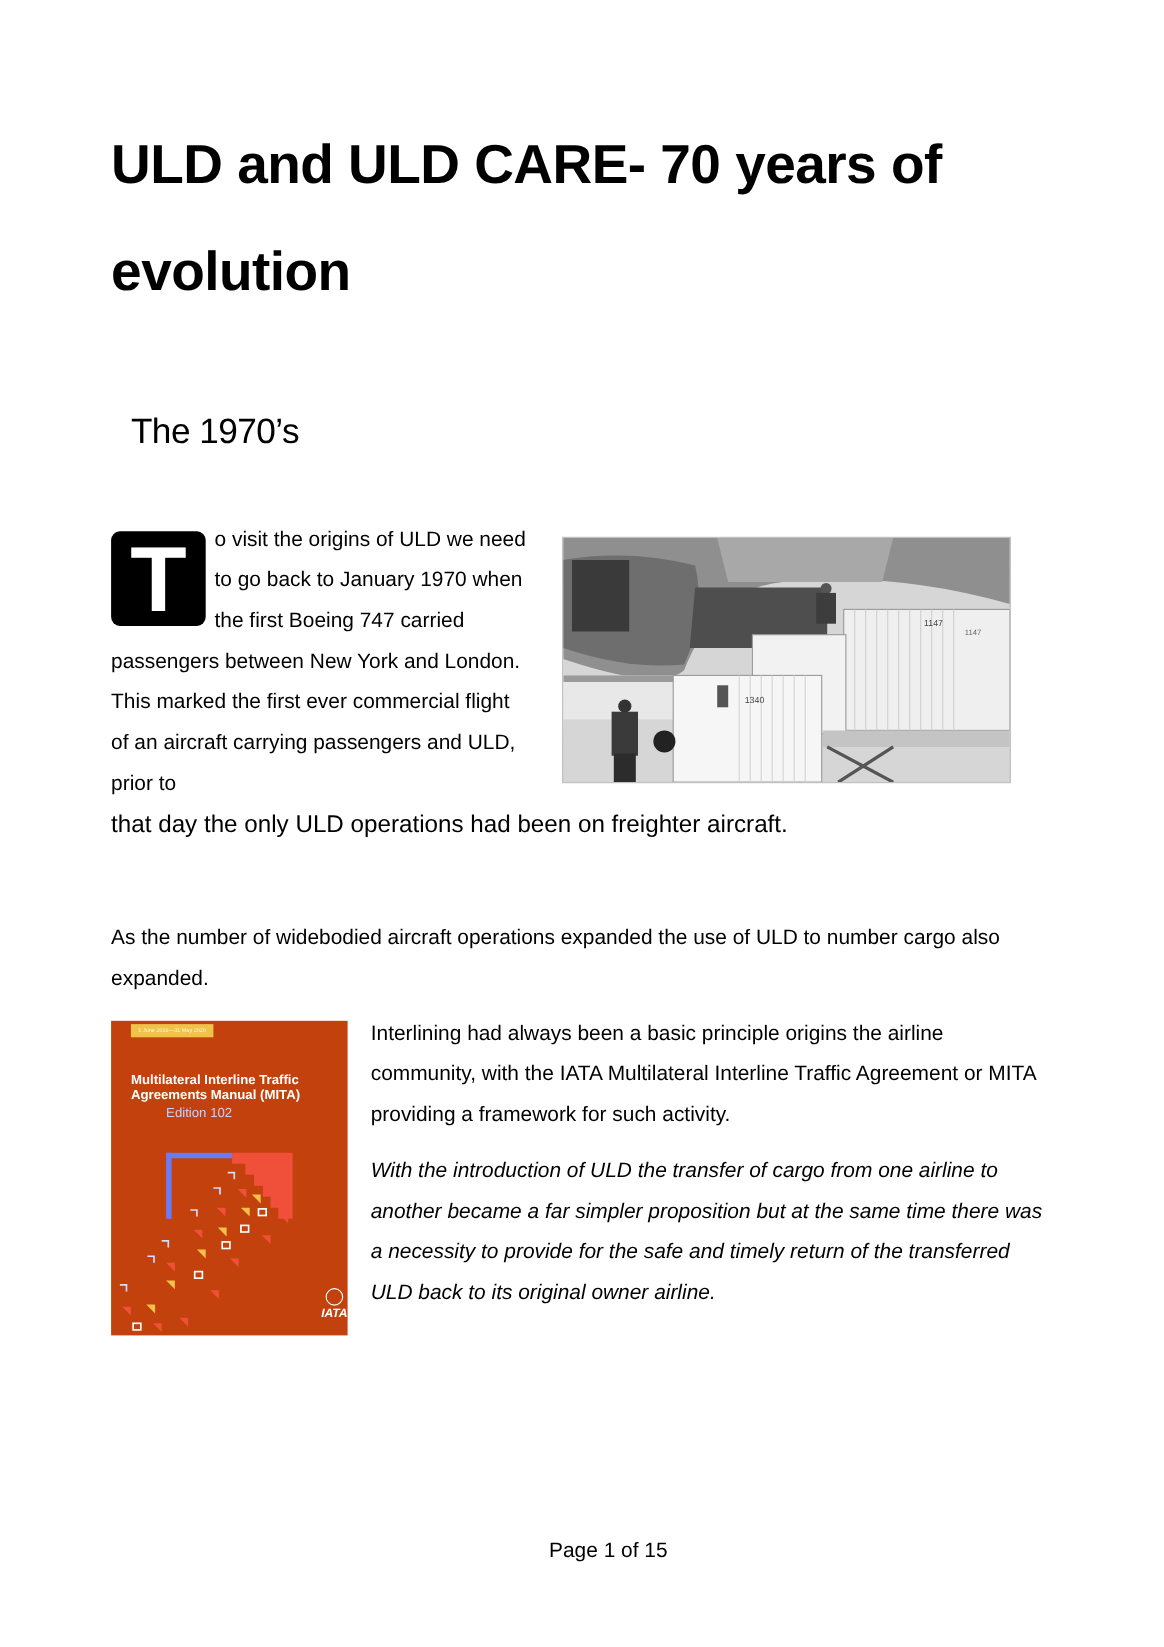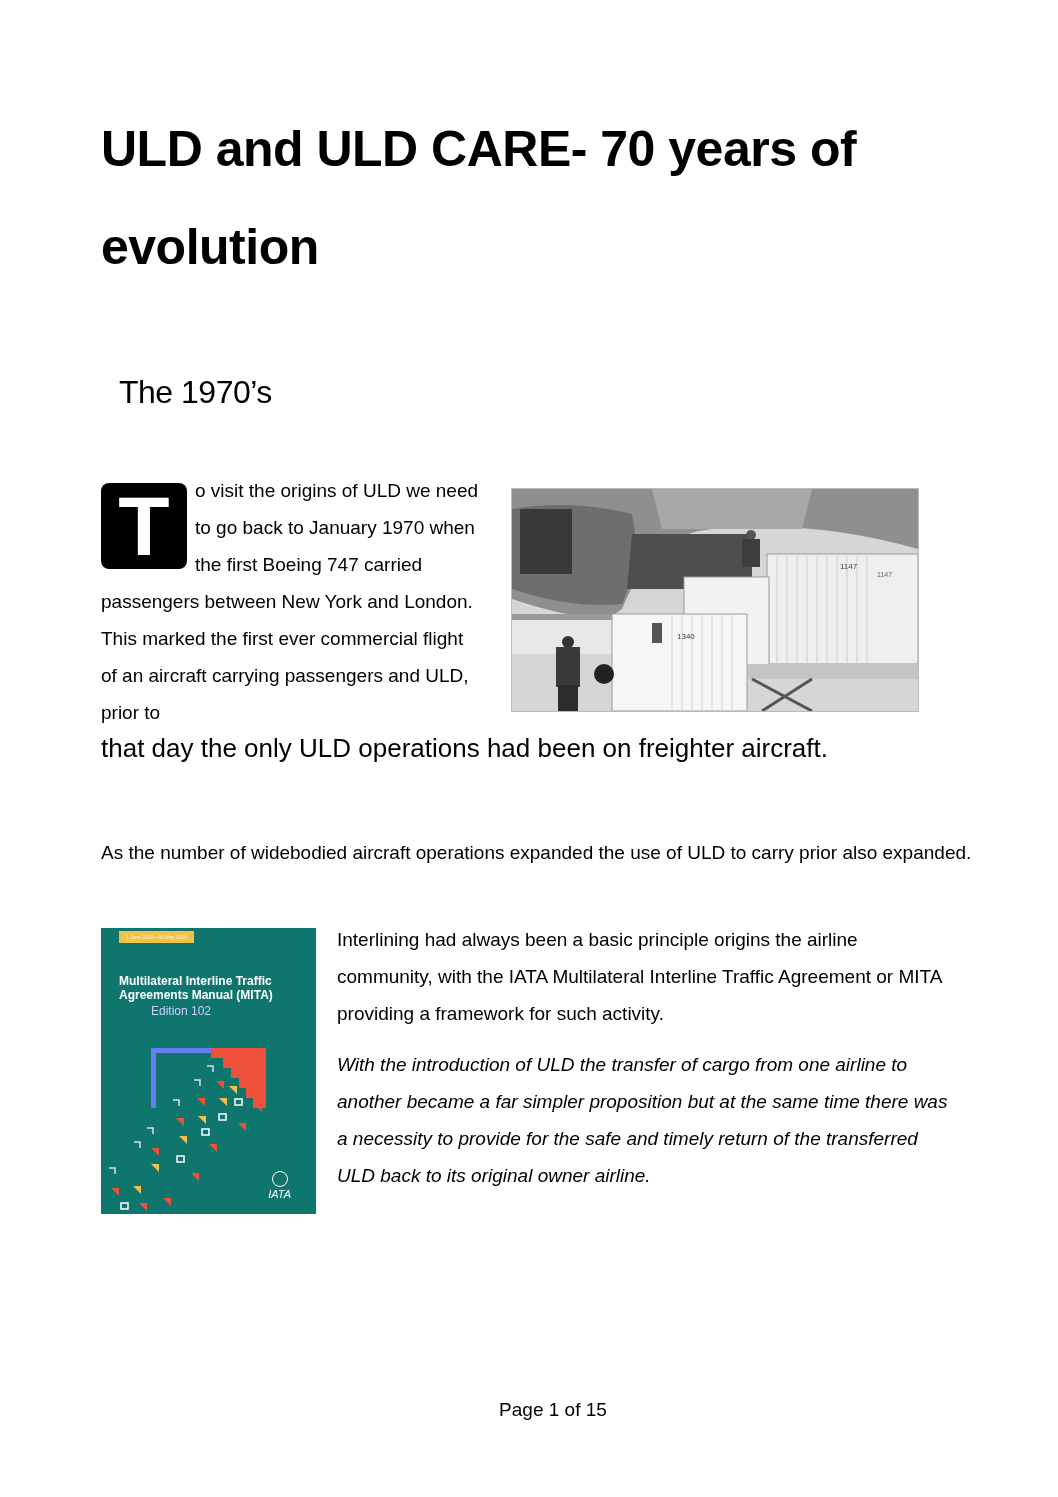--- a/index.html
+++ b/index.html
@@ -19,47 +19,47 @@
     }
     .para {
       position: absolute; font-size: 19px; line-height: 37px; margin: 0;
     }
     .intro-block { left: 101px; top: 472px; width: 380px; }
     .dropcap {
       float: left; width: 86px; height: 86px; margin: 11px 8px 0 0;
       background: #000; color: #fff; border-radius: 8px;
       font-size: 84px; font-weight: bold; line-height: 86px; text-align: center;
     }
-    .intro-last { position: absolute; left: 101px; top: 730px; font-size: 26px; line-height: 37px; white-space: nowrap; }
+    .intro-last { position: absolute; left: 101px; top: 730px; font-size: 22px; line-height: 37px; white-space: nowrap; }
     .photo {
       position: absolute; left: 511px; top: 488px; width: 406px; height: 222px;
       background: linear-gradient(180deg, #9a9a9a 0%, #c9c9c9 35%, #e6e6e6 60%, #b8b8b8 100%);
       overflow: hidden; border: 1px solid #bbb;
     }
     .photo svg { display: block; }
     .p-expand { left: 101px; top: 834px; width: 880px; }
     .mita {
       position: absolute; left: 101px; top: 928px; width: 215px; height: 286px;
-      background: #0f766e; overflow: hidden;
+      background: #c2410c; overflow: hidden;
     }
     .mita-date {
       position: absolute; left: 18px; top: 3px; width: 75px; height: 12px;
       background: #f0c24a; color: #fff6d8; font-size: 5px; line-height: 12px;
       text-align: center; white-space: nowrap;
     }
     .mita-title {
       position: absolute; left: 18px; top: 46px; width: 190px;
       color: #fff; font-size: 12px; font-weight: bold; line-height: 14px;
     }
     .mita-edition {
       position: absolute; left: 18px; top: 76px; color: #c9d0ff; font-size: 12px; line-height: 14px; margin-left: 32px;
     }
     .mita-iata {
-      position: absolute; right: 25px; bottom: 14px; color: #fff;
-      font-size: 11px; font-weight: normal; font-style: italic; text-align: center;
+      position: absolute; right: 0; bottom: 14px; color: #fff;
+      font-size: 11px; font-weight: bold; font-style: italic; text-align: center;
     }
     .mita-iata .globe {
       display: block; width: 14px; height: 14px; margin: 0 auto 1px;
       border: 1.5px solid #fff; border-radius: 50%;
     }
     .p-interline { left: 337px; top: 921px; width: 620px; }
     .p-transfer { left: 337px; top: 1046px; width: 620px; font-style: italic; }
     .footer {
       position: absolute; left: 0; width: 1058px; top: 1396px;
       text-align: center; font-size: 19px; line-height: 28px; margin-left: 24px;
@@ -125,21 +125,21 @@
 
     <circle cx="56" cy="153" r="6" fill="#333"></circle>
     <rect x="44" y="158" width="24" height="40" fill="#3a3a3a"></rect>
     <rect x="46" y="196" width="20" height="26" fill="#2c2c2c"></rect>
     <circle cx="239" cy="46" r="5" fill="#555"></circle>
     <rect x="230" y="50" width="18" height="28" fill="#3d3d3d"></rect>
     <circle cx="92" cy="185" r="10" fill="#222"></circle>
   </svg>
 </div>
 
-<p class="para p-expand">As the number of widebodied aircraft operations expanded the use of ULD to carry prior also expanded.</p>
+<p class="para p-expand">As the number of widebodied aircraft operations expanded the use of ULD to number cargo also expanded.</p>
 
 <div class="mita">
   <div class="mita-date">1 June 2019—31 May 2020</div>
   <div class="mita-title">Multilateral Interline Traffic Agreements Manual (MITA)</div>
   <div class="mita-edition">Edition 102</div>
   <svg width="215" height="286" viewBox="0 0 215 286" style="position:absolute;left:0;top:0">
     <rect x="50" y="120" width="60" height="5" fill="#6a7cf5"></rect>
     <rect x="50" y="120" width="5" height="60" fill="#6a7cf5"></rect>
     <path d="M110 120 H165 V180 H152 V170 H145 V160 H138 V150 H130 V140 H122 V130 H110 Z" fill="#f0503a"></path>
     <g fill="none" stroke="#d8dcff" stroke-width="1.5">

